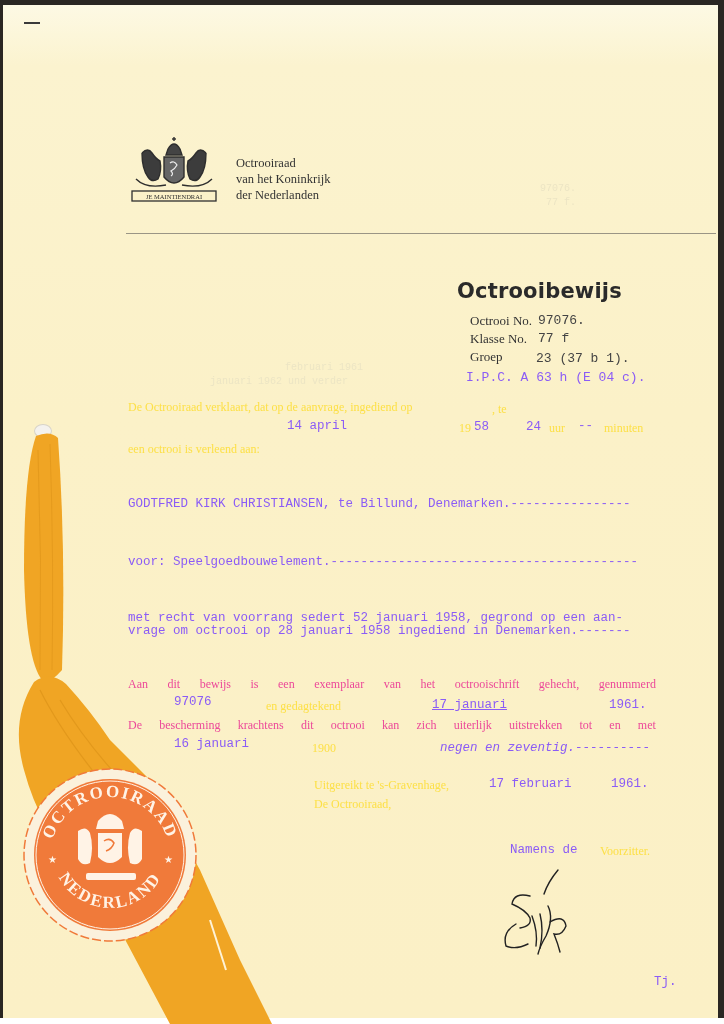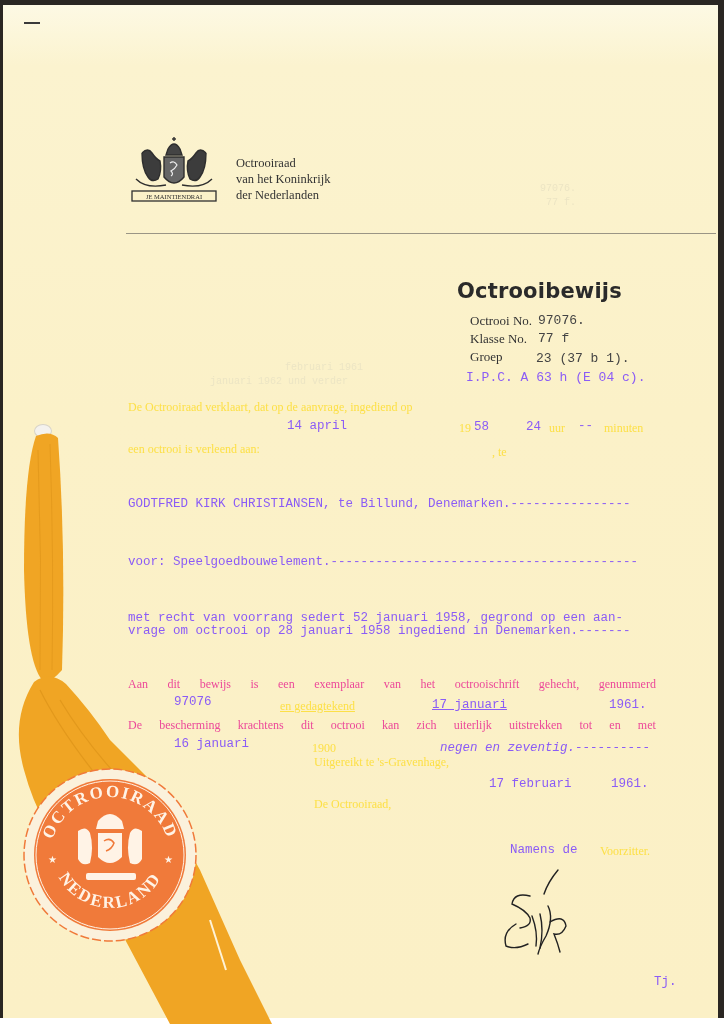--- a/index.html
+++ b/index.html
@@ -89,21 +89,21 @@
 <div class="meta" style="top:349px;">
   <span>Groep</span>
   <span class="v mono" style="left:66px;top:2px;">23 (37 b 1).</span>
 </div>
 <div class="tw" style="left:466px;top:370px;font-size:13px;">I.P.C. A 63 h (E 04 c).</div>
 
 <div class="serif" style="left:128px;top:400px;">De Octrooiraad verklaart, dat op de aanvrage, ingediend op</div>
 <div class="tw" style="left:287px;top:419px;">14 april</div>
 <div class="serif" style="left:459px;top:421px;">19</div>
 <div class="tw" style="left:474px;top:420px;">58</div>
-<div class="serif" style="left:492px;top:445px;">, te</div>
+<div class="serif" style="left:492px;top:402px;">, te</div>
 <div class="tw" style="left:526px;top:420px;">24</div>
 <div class="serif" style="left:549px;top:421px;">uur</div>
 <div class="tw" style="left:578px;top:419px;">--</div>
 <div class="serif" style="left:604px;top:421px;">minuten</div>
 <div class="serif" style="left:128px;top:442px;">een octrooi is verleend aan:</div>
 
 <div class="tw" style="left:128px;top:497px;">GODTFRED KIRK CHRISTIANSEN, te Billund, Denemarken.----------------</div>
 <div class="tw" style="left:128px;top:555px;">voor: Speelgoedbouwelement.-----------------------------------------</div>
 
 <div class="tw" style="left:128px;top:611px;">met recht van voorrang sedert 52 januari 1958, gegrond op een aan-</div>
@@ -116,21 +116,21 @@
   <span>is</span>
   <span>een</span>
   <span>exemplaar</span>
   <span>van</span>
   <span>het</span>
   <span>octrooischrift</span>
   <span>gehecht,</span>
   <span>genummerd</span>
 </div>
 <div class="tw" style="left:174px;top:695px;">97076</div>
-<div class="serif" style="left:280px;top:699px;text-decoration:underline;">en gedagtekend</div>
+<div class="serif" style="left:266px;top:699px;">en gedagtekend</div>
 <div class="tw" style="left:432px;top:698px;text-decoration:underline;">17 januari</div>
 <div class="tw" style="left:609px;top:698px;">1961.</div>
 
 <div class="just" style="top:718px;">
   <span>De</span>
   <span>bescherming</span>
   <span>krachtens</span>
   <span>dit</span>
   <span>octrooi</span>
   <span>kan</span>
@@ -138,21 +138,21 @@
   <span>uiterlijk</span>
   <span>uitstrekken</span>
   <span>tot</span>
   <span>en</span>
   <span>met</span>
 </div>
 <div class="tw" style="left:174px;top:737px;">16 januari</div>
 <div class="serif" style="left:312px;top:741px;">1900</div>
 <div class="tw" style="left:440px;top:741px;font-style:italic;">negen en zeventig.----------</div>
 
-<div class="serif" style="left:314px;top:755px;">Uitgereikt te 's-Gravenhage,</div>
+<div class="serif" style="left:314px;top:778px;">Uitgereikt te 's-Gravenhage,</div>
 <div class="tw" style="left:489px;top:777px;">17 februari</div>
 <div class="tw" style="left:611px;top:777px;">1961.</div>
 <div class="serif" style="left:314px;top:797px;">De Octrooiraad,</div>
 <div class="tw" style="left:510px;top:843px;">Namens de</div>
 <div class="serif" style="left:600px;top:844px;">Voorzitter.</div>
 
 <svg class="signature" viewBox="0 0 100 100">
   <g fill="none" stroke="#222" stroke-width="1.4" stroke-linecap="round">
     <path d="M58 4 Q48 16 44 28"></path>
     <path d="M30 30 Q14 26 12 38 Q26 44 30 52 Q32 60 20 62"></path>

